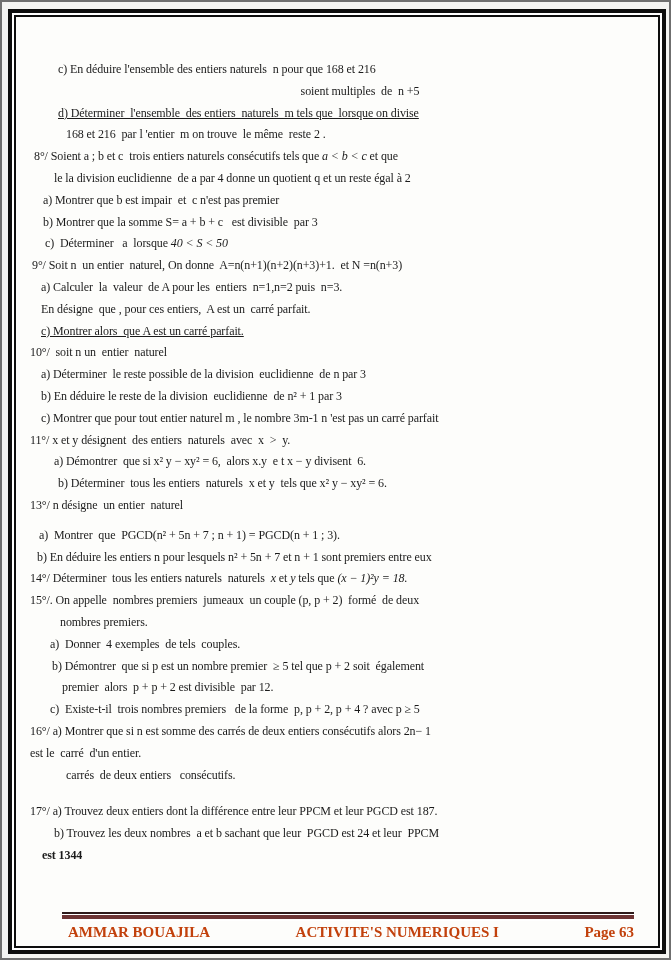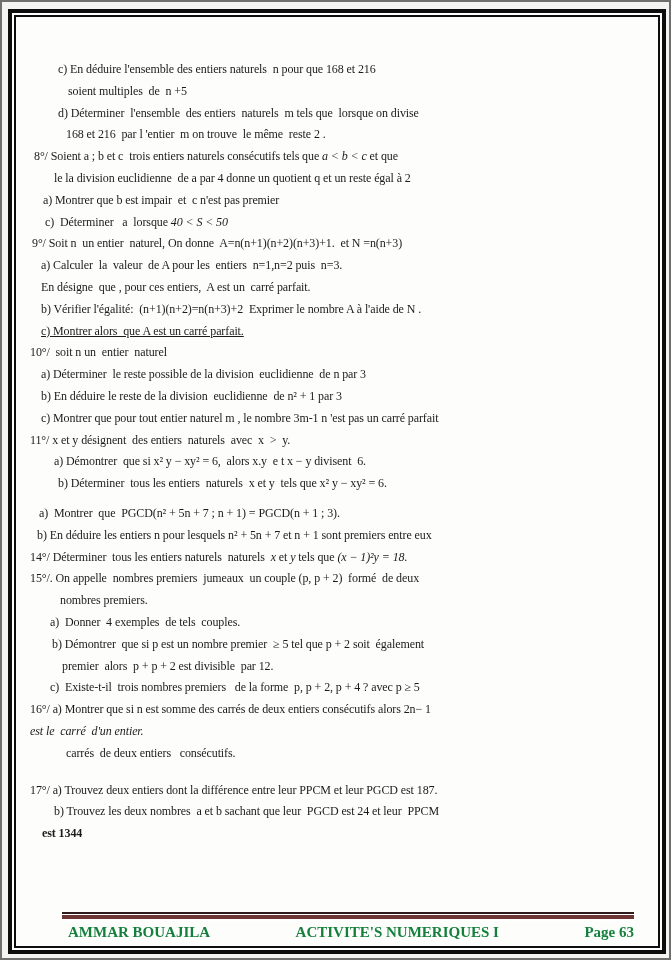--- a/index.html
+++ b/index.html
@@ -44,66 +44,67 @@
   }
   .it{font-style:italic;}
   .footer{margin-top:auto;}
   .rule{
     height:9px;
     margin:0 18px 3px 32px;
     background:linear-gradient(#2e1a1a 0 2px,#ffffff 2px 3px,#6d3434 3px 7px,#ffffff 7px 9px);
   }
   .frow{
     display:flex;align-items:baseline;
-    font-weight:bold;font-size:15px;color:#15803d;
+    font-weight:bold;font-size:15px;color:#c2410c;
     padding:0 18px 3px 38px;
   }
   .fauthor{flex:0 0 auto;}
   .ftitle{flex:1 1 auto;text-align:center;}
   .fpage{flex:0 0 auto;}
 </style>
 </head>
 <body>
 
 <div class="photo">
   <div class="sheet">
     <div class="inner">
 
       <div class="content">
           <div class="line" style="padding-left: 28px;"><span>c) En déduire l'ensemble des entiers naturels  n pour que 168 et 216</span></div>
-          <div class="line" style="padding-left: 38px;"><span>soient multiples  de  n +5</span></div>
-          <div class="line" style="padding-left: 28px;"><span>d) Déterminer  l'ensemble  des entiers  naturels  m tels que  lorsque on divise</span></div>
+          <div class="line" style="padding-left: 38px; text-align: center;"><span>soient multiples  de  n +5</span></div>
+          <div class="line" style="padding-left: 28px; text-decoration: underline;"><span>d) Déterminer  l'ensemble  des entiers  naturels  m tels que  lorsque on divise</span></div>
           <div class="line" style="padding-left: 36px;"><span>168 et 216  par l 'entier  m on trouve  le même  reste 2 .</span></div>
           <div class="line" style="padding-left: 4px;"><span>8°/ Soient a ; b et c  trois entiers naturels consécutifs tels que </span><span class="it">a &lt; b &lt; c</span><span> et que</span></div>
           <div class="line" style="padding-left: 24px;"><span>le la division euclidienne  de a par 4 donne un quotient q et un reste égal à 2</span></div>
           <div class="line" style="padding-left: 13px;"><span>a) Montrer que b est impair  et  c n'est pas premier</span></div>
+          <div class="line" style="padding-left: 13px;"><span>b) Montrer que la somme S= a + b + c   est divisible  par 3</span></div>
           <div class="line" style="padding-left: 15px;"><span>c)  Déterminer   a  lorsque </span><span class="it">40 &lt; S &lt; 50</span></div>
           <div class="line" style="padding-left: 2px;"><span>9°/ Soit n  un entier  naturel, On donne  A=n(n+1)(n+2)(n+3)+1.  et N =n(n+3)</span></div>
           <div class="line" style="padding-left: 11px;"><span>a) Calculer  la  valeur  de A pour les  entiers  n=1,n=2 puis  n=3.</span></div>
           <div class="line" style="padding-left: 11px;"><span>En désigne  que , pour ces entiers,  A est un  carré parfait.</span></div>
-          <div class="line" style="padding-left: 11px;"><span>b) Vérifier l'égalité:  (n+1)(n+2)=n(n+3)+2  Exprimer le nombre A à l'aide de N .</span></div>
           <div class="line" style="padding-left: 11px; text-decoration: underline;"><span>c) Montrer alors  que A est un carré parfait.</span></div>
           <div class="line" style="padding-left: 0px;"><span>10°/  soit n un  entier  naturel</span></div>
           <div class="line" style="padding-left: 11px;"><span>a) Déterminer  le reste possible de la division  euclidienne  de n par 3</span></div>
           <div class="line" style="padding-left: 11px;"><span>b) En déduire le reste de la division  euclidienne  de n² + 1 par 3</span></div>
           <div class="line" style="padding-left: 11px;"><span>c) Montrer que pour tout entier naturel m , le nombre 3m-1 n 'est pas un carré parfait</span></div>
           <div class="line" style="padding-left: 0px;"><span>11°/ x et y désignent  des entiers  naturels  avec  x  &gt;  y.</span></div>
           <div class="line" style="padding-left: 24px;"><span>a) Démontrer  que si x² y − xy² = 6,  alors x.y  e t x − y divisent  6.</span></div>
           <div class="line" style="padding-left: 28px;"><span>b) Déterminer  tous les entiers  naturels  x et y  tels que x² y − xy² = 6.</span></div>
+          <div class="line" style="padding-left: 0px;"><span>13°/ n désigne  un entier  naturel</span></div>
           <div class="line" style="padding-left: 9px; margin-top: 8px;"><span>a)  Montrer  que  PGCD(n² + 5n + 7 ; n + 1) = PGCD(n + 1 ; 3).</span></div>
           <div class="line" style="padding-left: 7px;"><span>b) En déduire les entiers n pour lesquels n² + 5n + 7 et n + 1 sont premiers entre eux</span></div>
           <div class="line" style="padding-left: 0px;"><span>14°/ Déterminer  tous les entiers naturels  naturels  </span><span class="it">x</span><span> et </span><span class="it">y</span><span> tels que </span><span class="it">(x − 1)²y = 18.</span></div>
           <div class="line" style="padding-left: 0px;"><span>15°/. On appelle  nombres premiers  jumeaux  un couple (p, p + 2)  formé  de deux</span></div>
           <div class="line" style="padding-left: 30px;"><span>nombres premiers.</span></div>
           <div class="line" style="padding-left: 20px;"><span>a)  Donner  4 exemples  de tels  couples.</span></div>
           <div class="line" style="padding-left: 22px;"><span>b) Démontrer  que si p est un nombre premier  ≥ 5 tel que p + 2 soit  également</span></div>
           <div class="line" style="padding-left: 32px;"><span>premier  alors  p + p + 2 est divisible  par 12.</span></div>
           <div class="line" style="padding-left: 20px;"><span>c)  Existe-t-il  trois nombres premiers   de la forme  p, p + 2, p + 4 ? avec p ≥ 5</span></div>
           <div class="line" style="padding-left: 0px;"><span>16°/ a) Montrer que si n est somme des carrés de deux entiers consécutifs alors 2n− 1</span></div>
-          <div class="line" style="padding-left: 0px; font-style: italic;"><span>est le  carré  d'un entier.</span></div>
+          <div class="line" style="padding-left: 0px;"><span>est le  carré  d'un entier.</span></div>
           <div class="line" style="padding-left: 36px;"><span>carrés  de deux entiers   consécutifs.</span></div>
           <div class="line" style="padding-left: 0px; margin-top: 15px;"><span>17°/ a) Trouvez deux entiers dont la différence entre leur PPCM et leur PGCD est 187.</span></div>
           <div class="line" style="padding-left: 24px;"><span>b) Trouvez les deux nombres  a et b sachant que leur  PGCD est 24 et leur  PPCM</span></div>
           <div class="line" style="padding-left: 12px; font-weight: bold;"><span>est 1344</span></div>
         </div>
 
       <div class="footer">
         <div class="rule"></div>
         <div class="frow">
           <span class="fauthor">AMMAR BOUAJILA</span>

